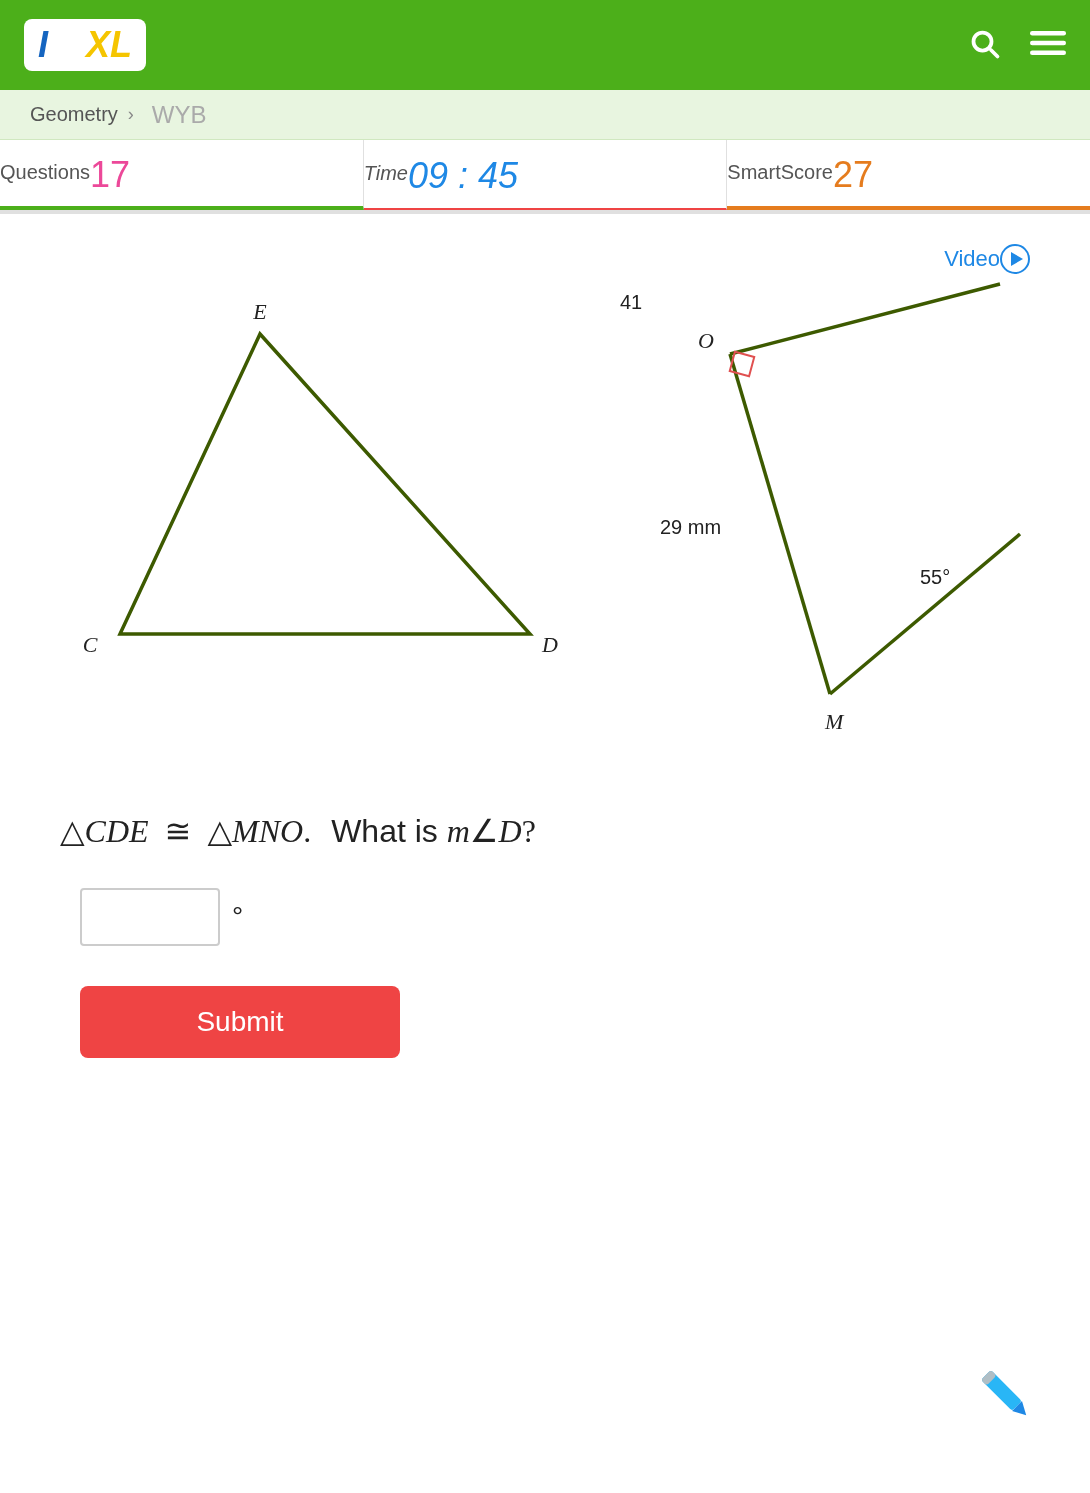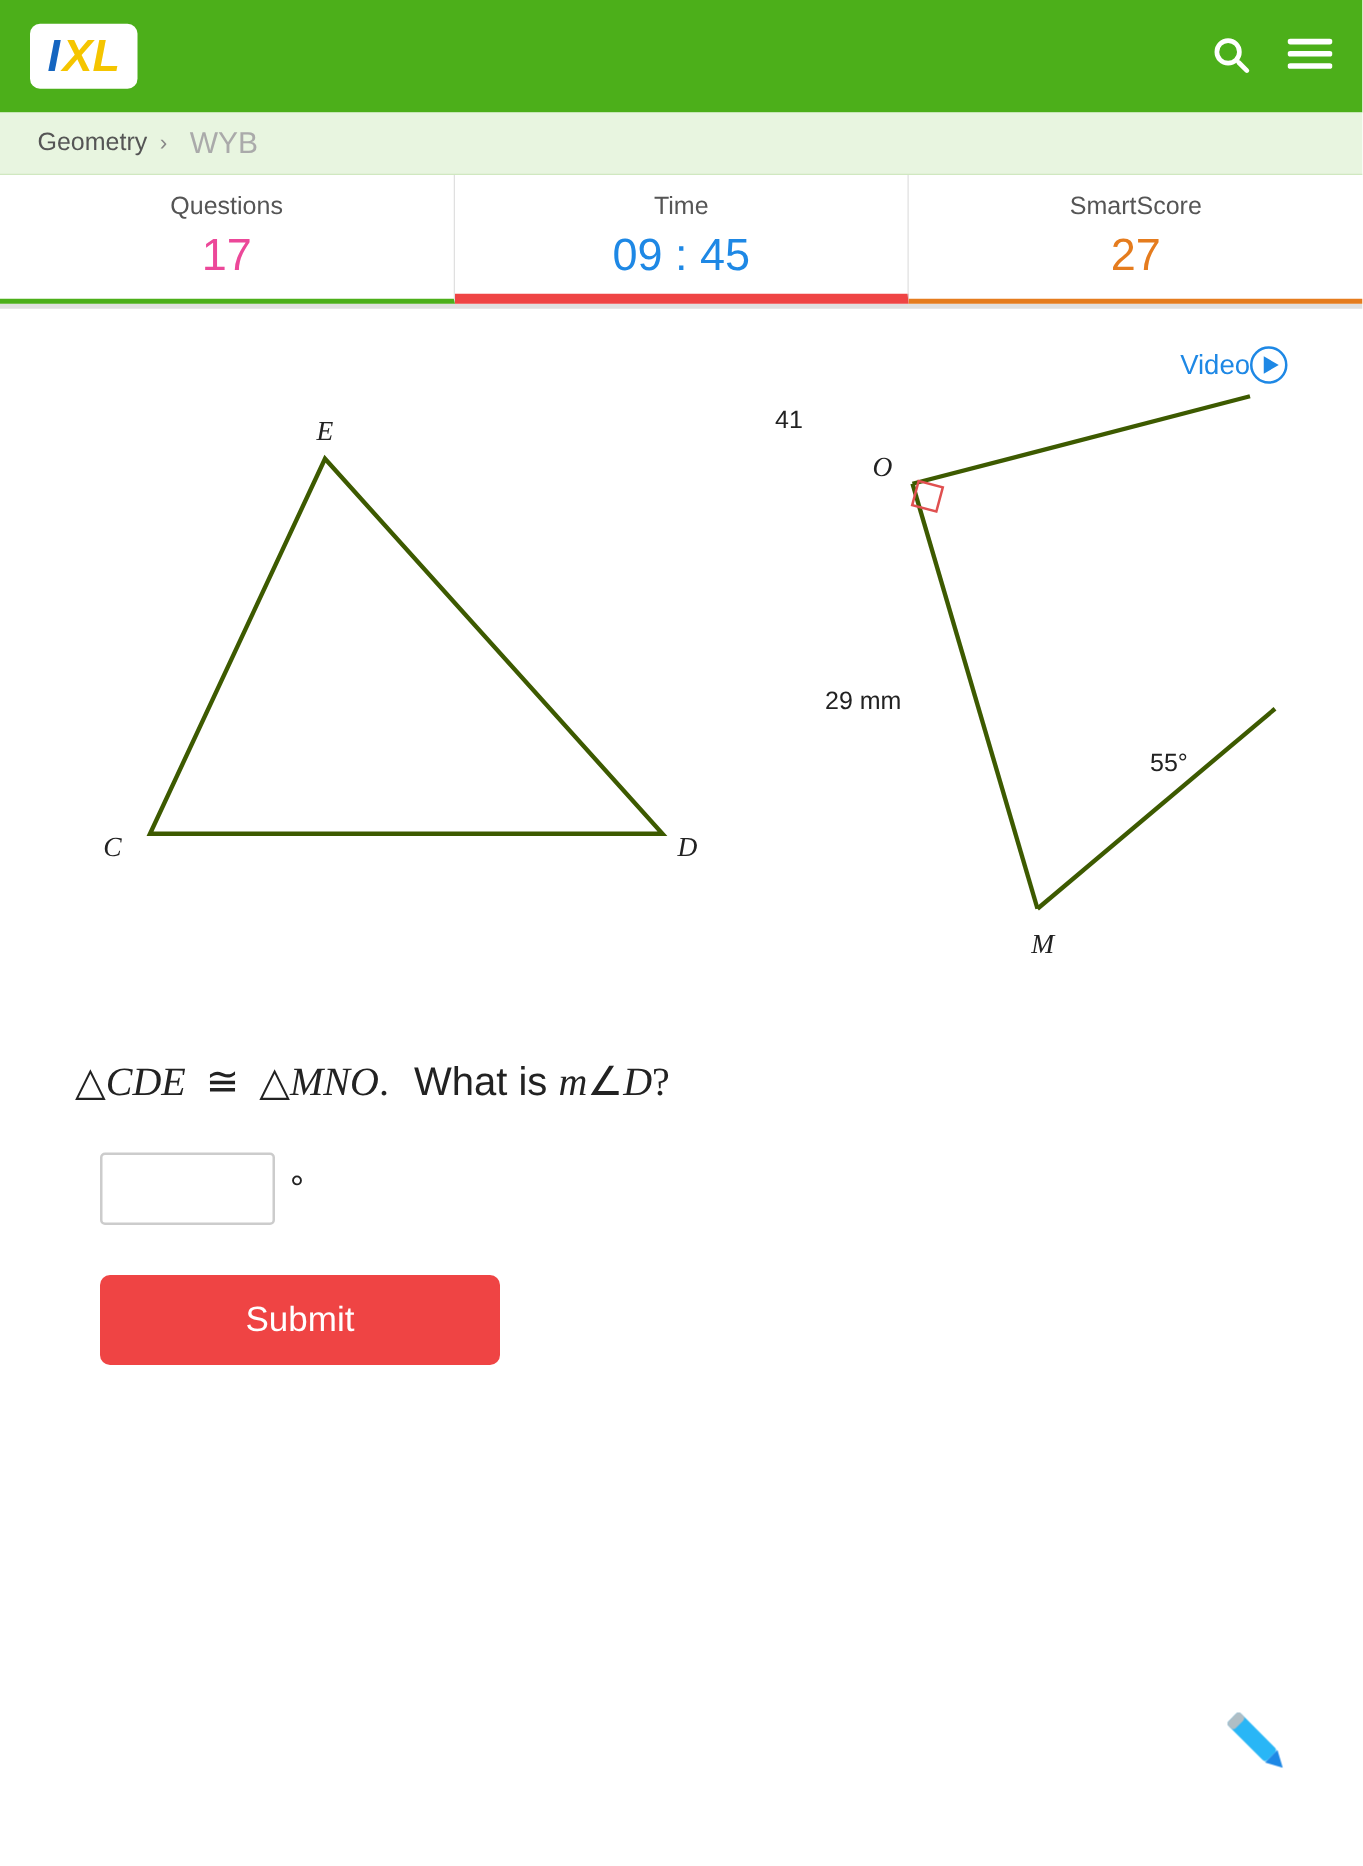--- a/index.html
+++ b/index.html
@@ -29,20 +29,21 @@
       font-weight: 900;
       font-style: italic;
       line-height: 1;
     }
     .logo-xl {
       color: #f5c500;
       font-size: 36px;
       font-weight: 900;
       font-style: italic;
       line-height: 1;
+      margin-left: 36px;
     }
     .header-right {
       display: flex;
       align-items: center;
       gap: 28px;
     }
     .search-icon-wrap, .menu-icon-wrap {
       color: #fff;
       cursor: pointer;
     }
@@ -81,37 +82,36 @@
     }
 
     
     .stats-bar {
       display: flex;
       border-bottom: 4px solid #e0e0e0;
     }
     .stat-col {
       flex: 1;
       display: flex;
-      flex-direction: column;
       align-items: center;
       padding: 14px 0 10px;
       border-right: 1px solid #e0e0e0;
     }
     .stat-col:last-child { border-right: none; }
     .stat-label {
       font-size: 20px;
       color: #555;
       margin-bottom: 6px;
     }
     .stat-value-green { font-size: 36px; color: #ec4899; font-weight: 500; }
     .stat-value-blue  { font-size: 36px; color: #1e88e5; font-weight: 500; }
     .stat-value-orange{ font-size: 36px; color: #e57c1e; font-weight: 500; }
 
     .stat-col-questions { border-bottom: 4px solid #4caf1a; }
-    .stat-col-time      { border-bottom: 8px solid #ef4444; }
+    .stat-col-time      { border-bottom: 2px solid #ef4444; font-style: italic; }
     .stat-col-smart     { border-bottom: 4px solid #e57c1e; }
 
     
     .content {
       padding: 20px 40px 40px;
       position: relative;
     }
 
     
     .video-btn {

